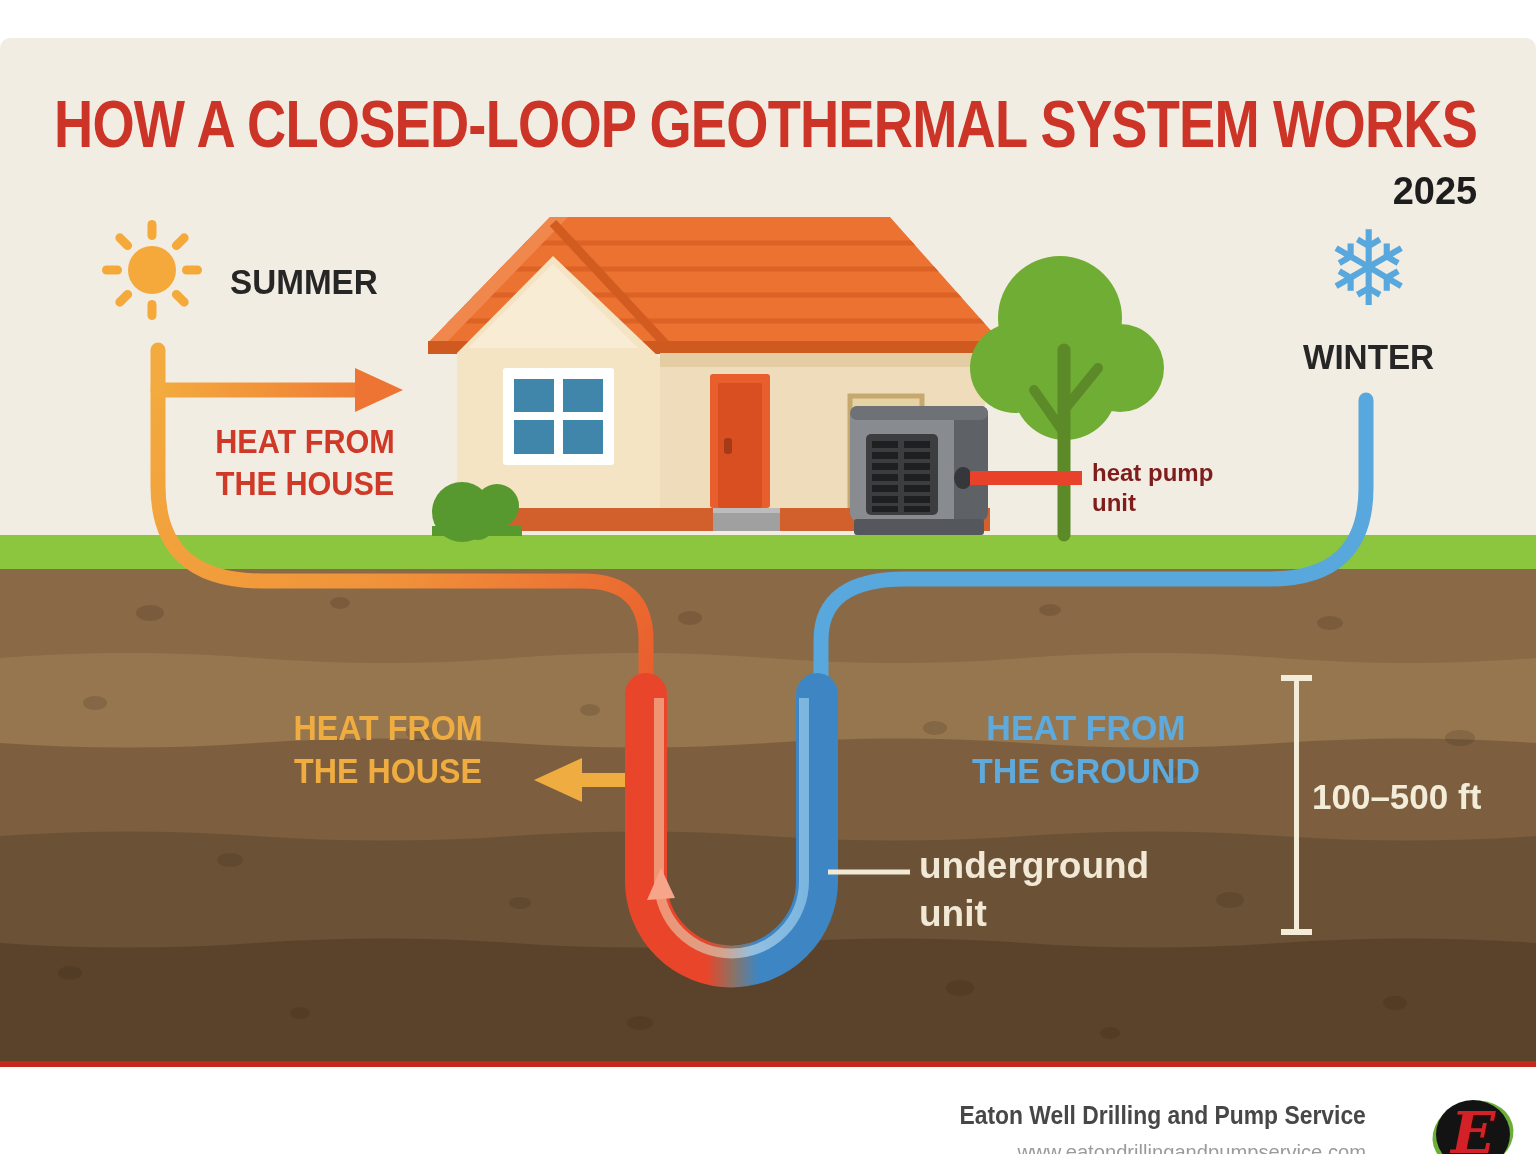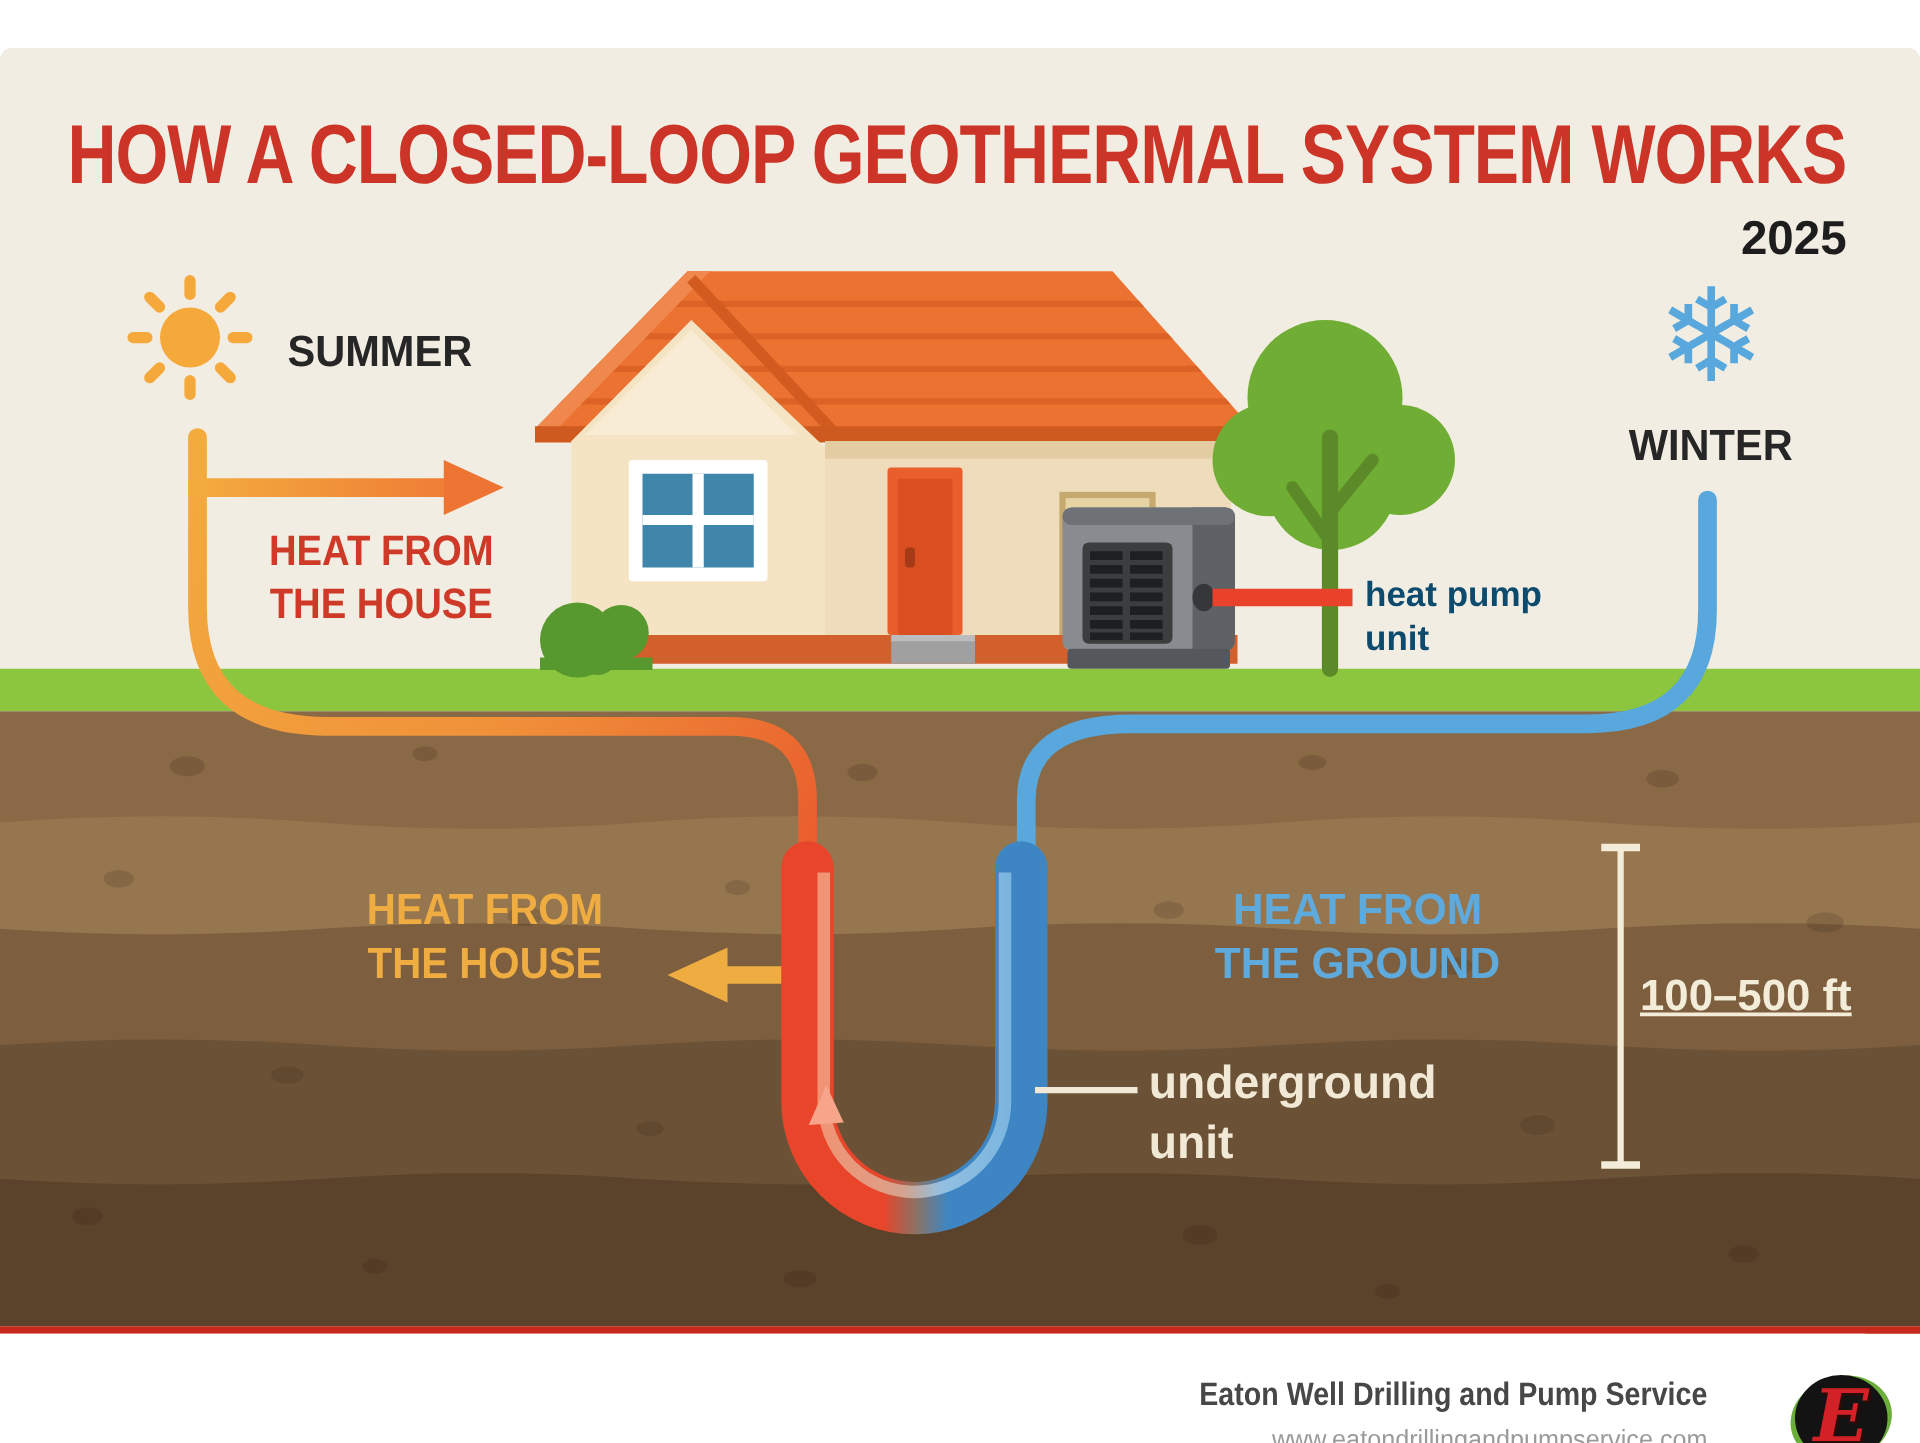--- a/index.html
+++ b/index.html
@@ -5,25 +5,25 @@
   html,body{margin:0;padding:0;background:#ffffff;}
   .stage{position:relative;width:1536px;height:1154px;background:#ffffff;overflow:hidden;font-family:"Liberation Sans",sans-serif;border-radius:10px;margin-top:38px;}
   .scene{position:absolute;left:0;top:0;}
   .lbl{position:absolute;font-family:"Liberation Sans",sans-serif;font-weight:700;white-space:pre-line;line-height:1.24;}
   .title{left:54px;top:44px;font-size:67px;color:#cb3427;white-space:nowrap;transform:scaleX(.81);transform-origin:left top;letter-spacing:-1px;}
   .year{left:1380px;top:130px;width:110px;text-align:center;font-size:38px;color:#1d1d1d;}
   .summer{left:230px;top:222px;font-size:35px;color:#262626;transform:scaleX(.95);transform-origin:left top;}
   .winter{left:1303px;top:297px;font-size:35px;color:#262626;transform:scaleX(.95);transform-origin:left top;}
   .snowflake{position:absolute;left:1310px;top:172px;width:118px;height:122px;font-size:104px;line-height:118px;text-align:center;color:#58a8dd;font-family:"DejaVu Sans",sans-serif;}
   .red-label{left:185px;top:382px;width:240px;text-align:center;font-size:34px;color:#cf3a28;transform:scaleX(.9);}
-  .pump-label{left:1092px;top:420px;font-size:28px;color:#0c4a6e;line-height:1.26;}
+  .pump-label{left:1092px;top:420px;font-size:24px;color:#7f1d1d;line-height:1.26;}
   .yellow-label{left:268px;top:668px;width:240px;text-align:center;font-size:35px;color:#efac40;transform:scaleX(.92);}
   .blue-label{left:966px;top:668px;width:240px;text-align:center;font-size:35px;color:#5eaadc;transform:scaleX(.97);}
   .underground-label{left:919px;top:804px;font-size:37px;color:#f1e9d6;line-height:1.3;}
-  .depth-label{left:1312px;top:737px;font-size:35px;color:#f3ecd9;text-decoration:underline;}
+  .depth-label{left:1312px;top:737px;font-size:35px;color:#f3ecd9;}
   .measure-line{position:absolute;left:1294px;top:640px;width:5px;height:254px;background:#f3ecd9;}
   .measure-cap{position:absolute;left:1281px;width:31px;height:6px;background:#f3ecd9;}
   .cap-top{top:637px;} .cap-bottom{top:891px;}
   .divider{position:absolute;left:0;top:1023px;width:1536px;height:6px;background:#c5291b;}
   .footer{position:absolute;left:0;top:1029px;width:1492px;height:125px;background:#ffffff;}
   .company{position:absolute;right:126px;top:1062px;font-size:26px;font-weight:700;color:#474747;white-space:nowrap;transform:scaleX(.88);transform-origin:right top;}
   .website{position:absolute;right:126px;top:1102px;font-size:21px;font-weight:400;color:#9a9a9a;white-space:nowrap;transform:scaleX(.96);transform-origin:right top;}
   .logo{position:absolute;left:1434px;top:1060px;width:78px;height:74px;}
   .logo .green{position:absolute;left:-2px;top:3px;width:82px;height:68px;background:#6cae3a;border-radius:50%;transform:rotate(-16deg);}
   .logo .black{position:absolute;left:2px;top:2px;width:74px;height:69px;background:#131313;border-radius:50%;}

